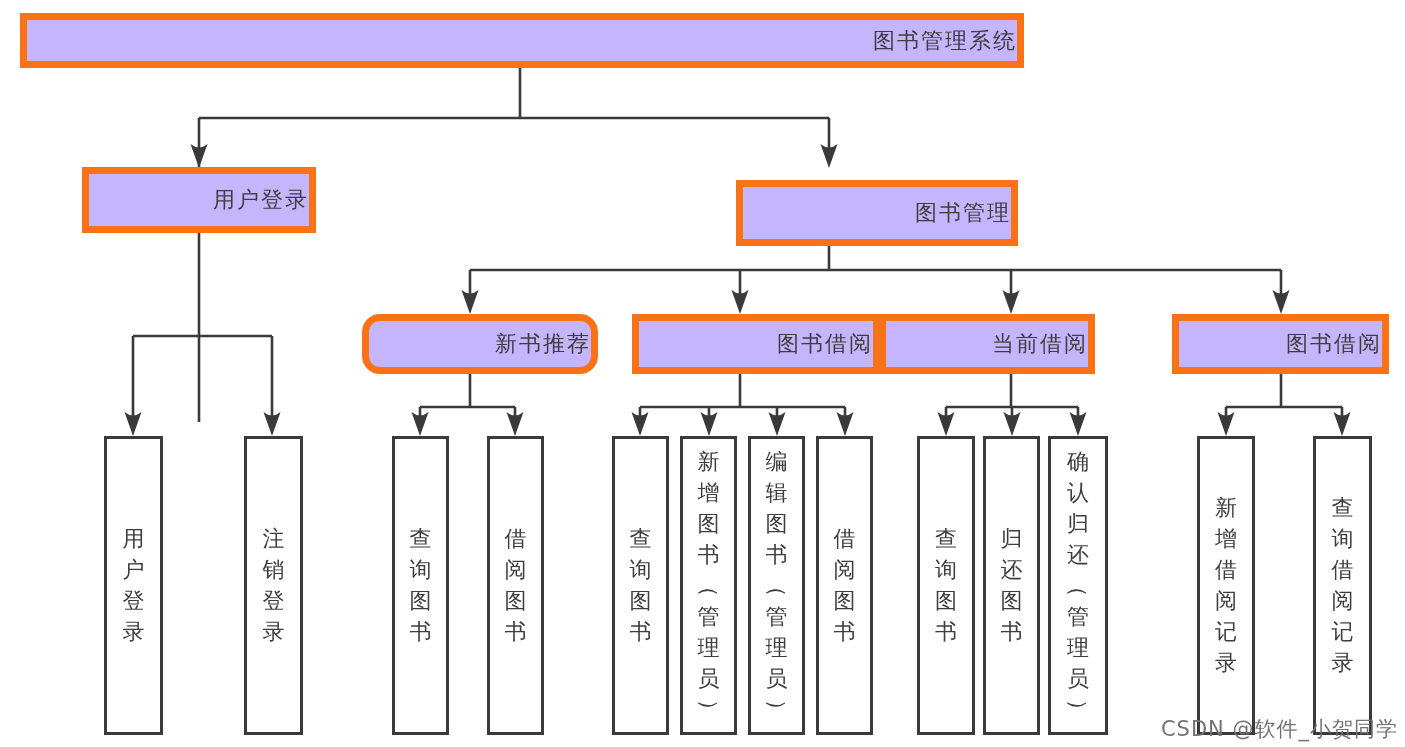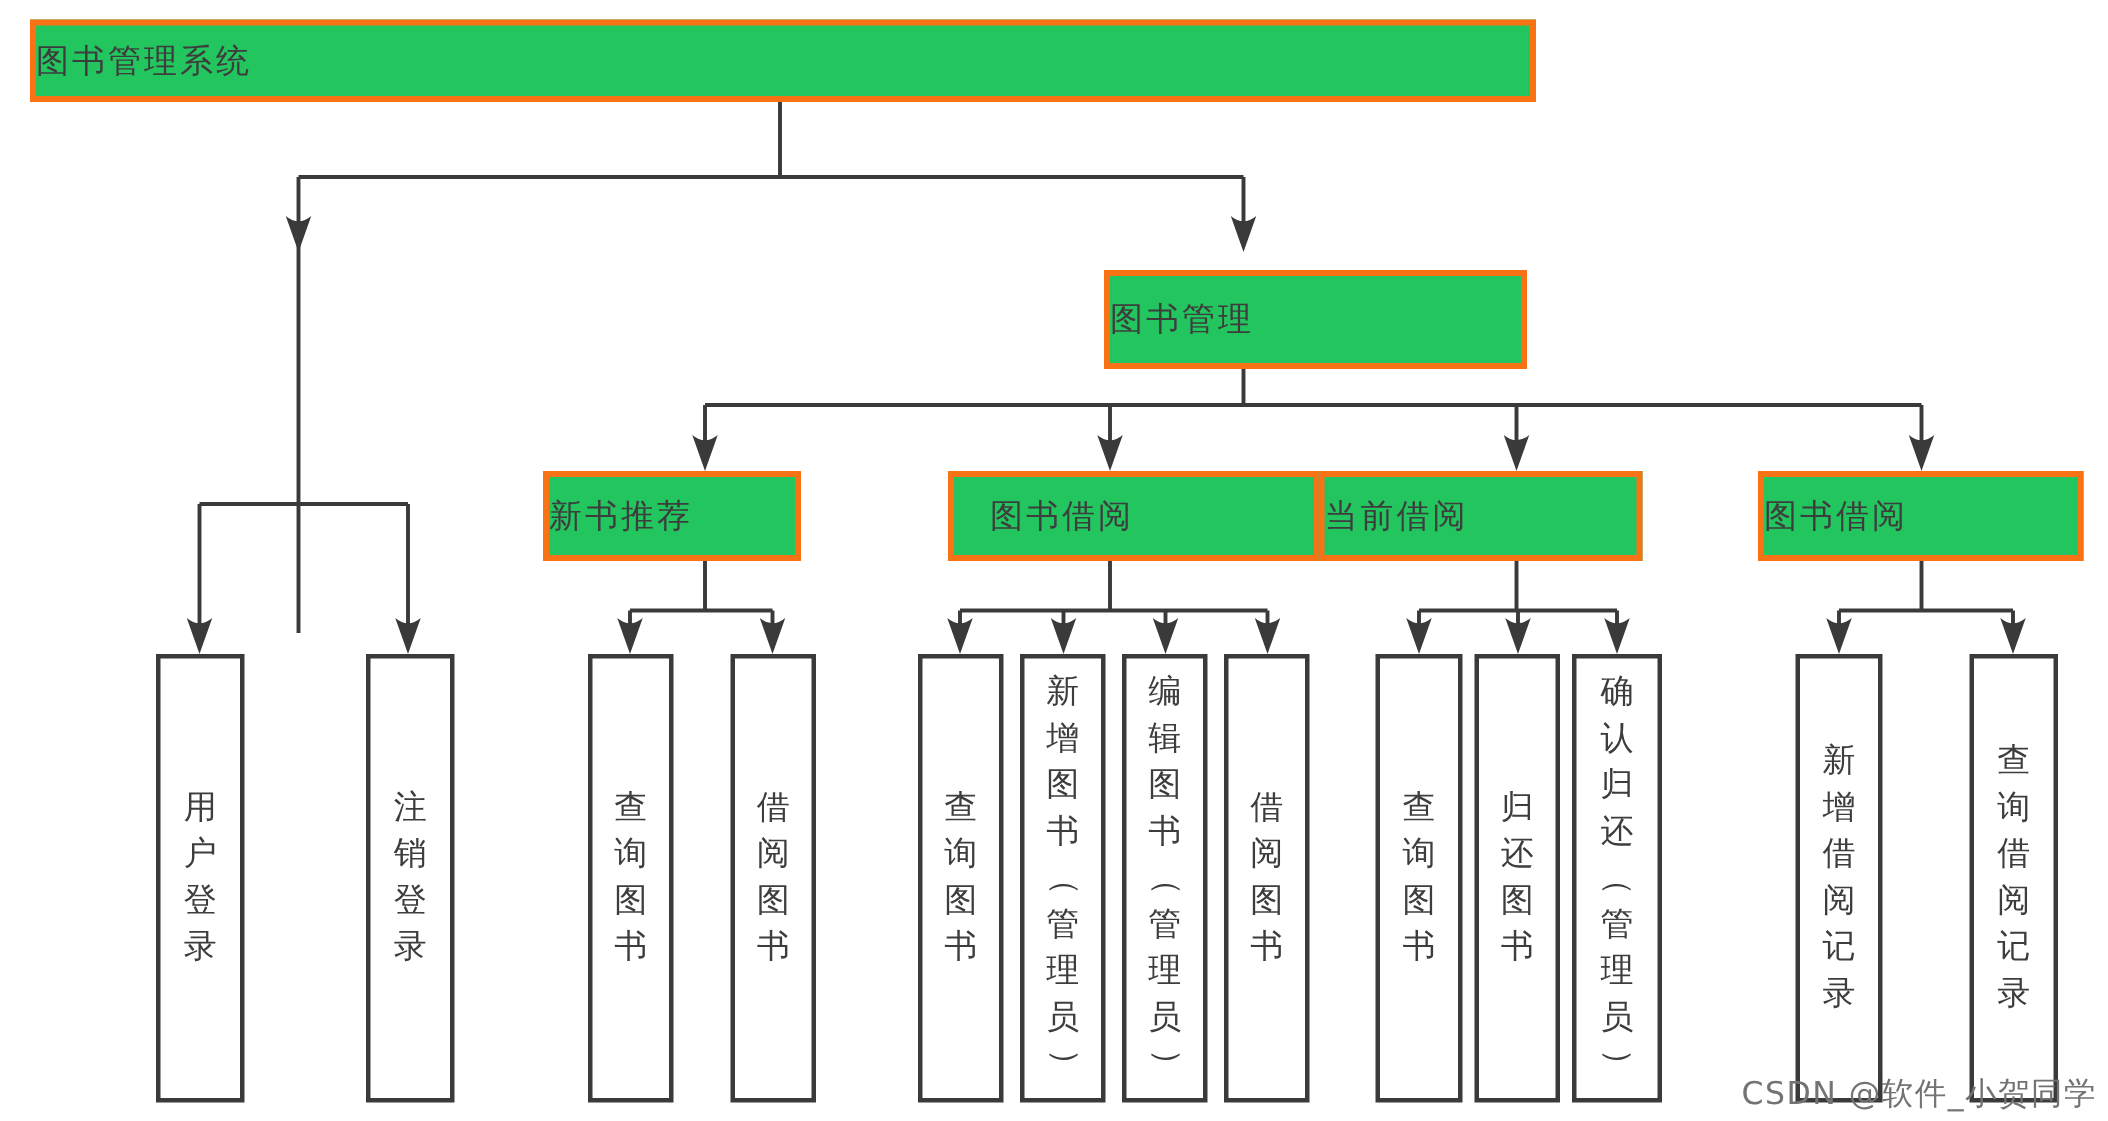--- a/index.html
+++ b/index.html
@@ -10,25 +10,25 @@
     background: #ffffff;
     overflow: hidden;
     font-family: "DejaVu Sans", sans-serif;
   }
   .wires { position: absolute; left: 0; top: 0; }
   .lines { stroke: #3a3a3a; stroke-width: 2.6; fill: none; }
   .darts { fill: #3a3a3a; stroke: none; }
   .hbox {
     position: absolute;
     box-sizing: border-box;
-    border: 4px solid #f97316;
-    background: #22c55e;
+    border: 7px solid #f97316;
+    background: #c4b5fd;
     display: flex;
     align-items: center;
-    justify-content: flex-start;
+    justify-content: flex-end;
     font-size: 22px;
     letter-spacing: 2px;
     color: #3d3d3d;
   }
   .vbox {
     position: absolute;
     top: 436px;
     height: 299px;
     box-sizing: border-box;
     border: 3px solid #3a3a3a;
@@ -99,25 +99,28 @@
       M1012 436 L1003.5 412 Q1012 419 1020.5 412 Z
       M1078 436 L1069.5 412 Q1078 419 1086.5 412 Z
       M1226 436 L1217.5 412 Q1226 419 1234.5 412 Z
       M1342 436 L1333.5 412 Q1342 419 1350.5 412 Z"></path>
   </svg>
 
   <div class="hbox" style="left:20px; top:13px; width:1004px; height:55px;">
     <span>图书管理系统</span>
   </div>
 
+  <div class="hbox" style="left:82px; top:167px; width:234px; height:66px;">
+    <span>用户登录</span>
+  </div>
   <div class="hbox" style="left:712px; top:180px; width:282px; height:66px;margin-left:24px;">
     <span>图书管理</span>
   </div>
 
-  <div class="hbox" style="left:362px; top:314px; width:172px; height:60px;">
+  <div class="hbox" style="left:362px; top:314px; width:236px; height:60px;border-radius:18px;">
     <span>新书推荐</span>
   </div>
   <div class="hbox" style="left:632px; top:314px; width:248px; height:60px;padding-left:24px;">
     <span>图书借阅</span>
   </div>
   <div class="hbox" style="left:879px; top:314px; width:216px; height:60px;">
     <span>当前借阅</span>
   </div>
   <div class="hbox" style="left:1172px; top:314px; width:217px; height:60px;">
     <span>图书借阅</span>

